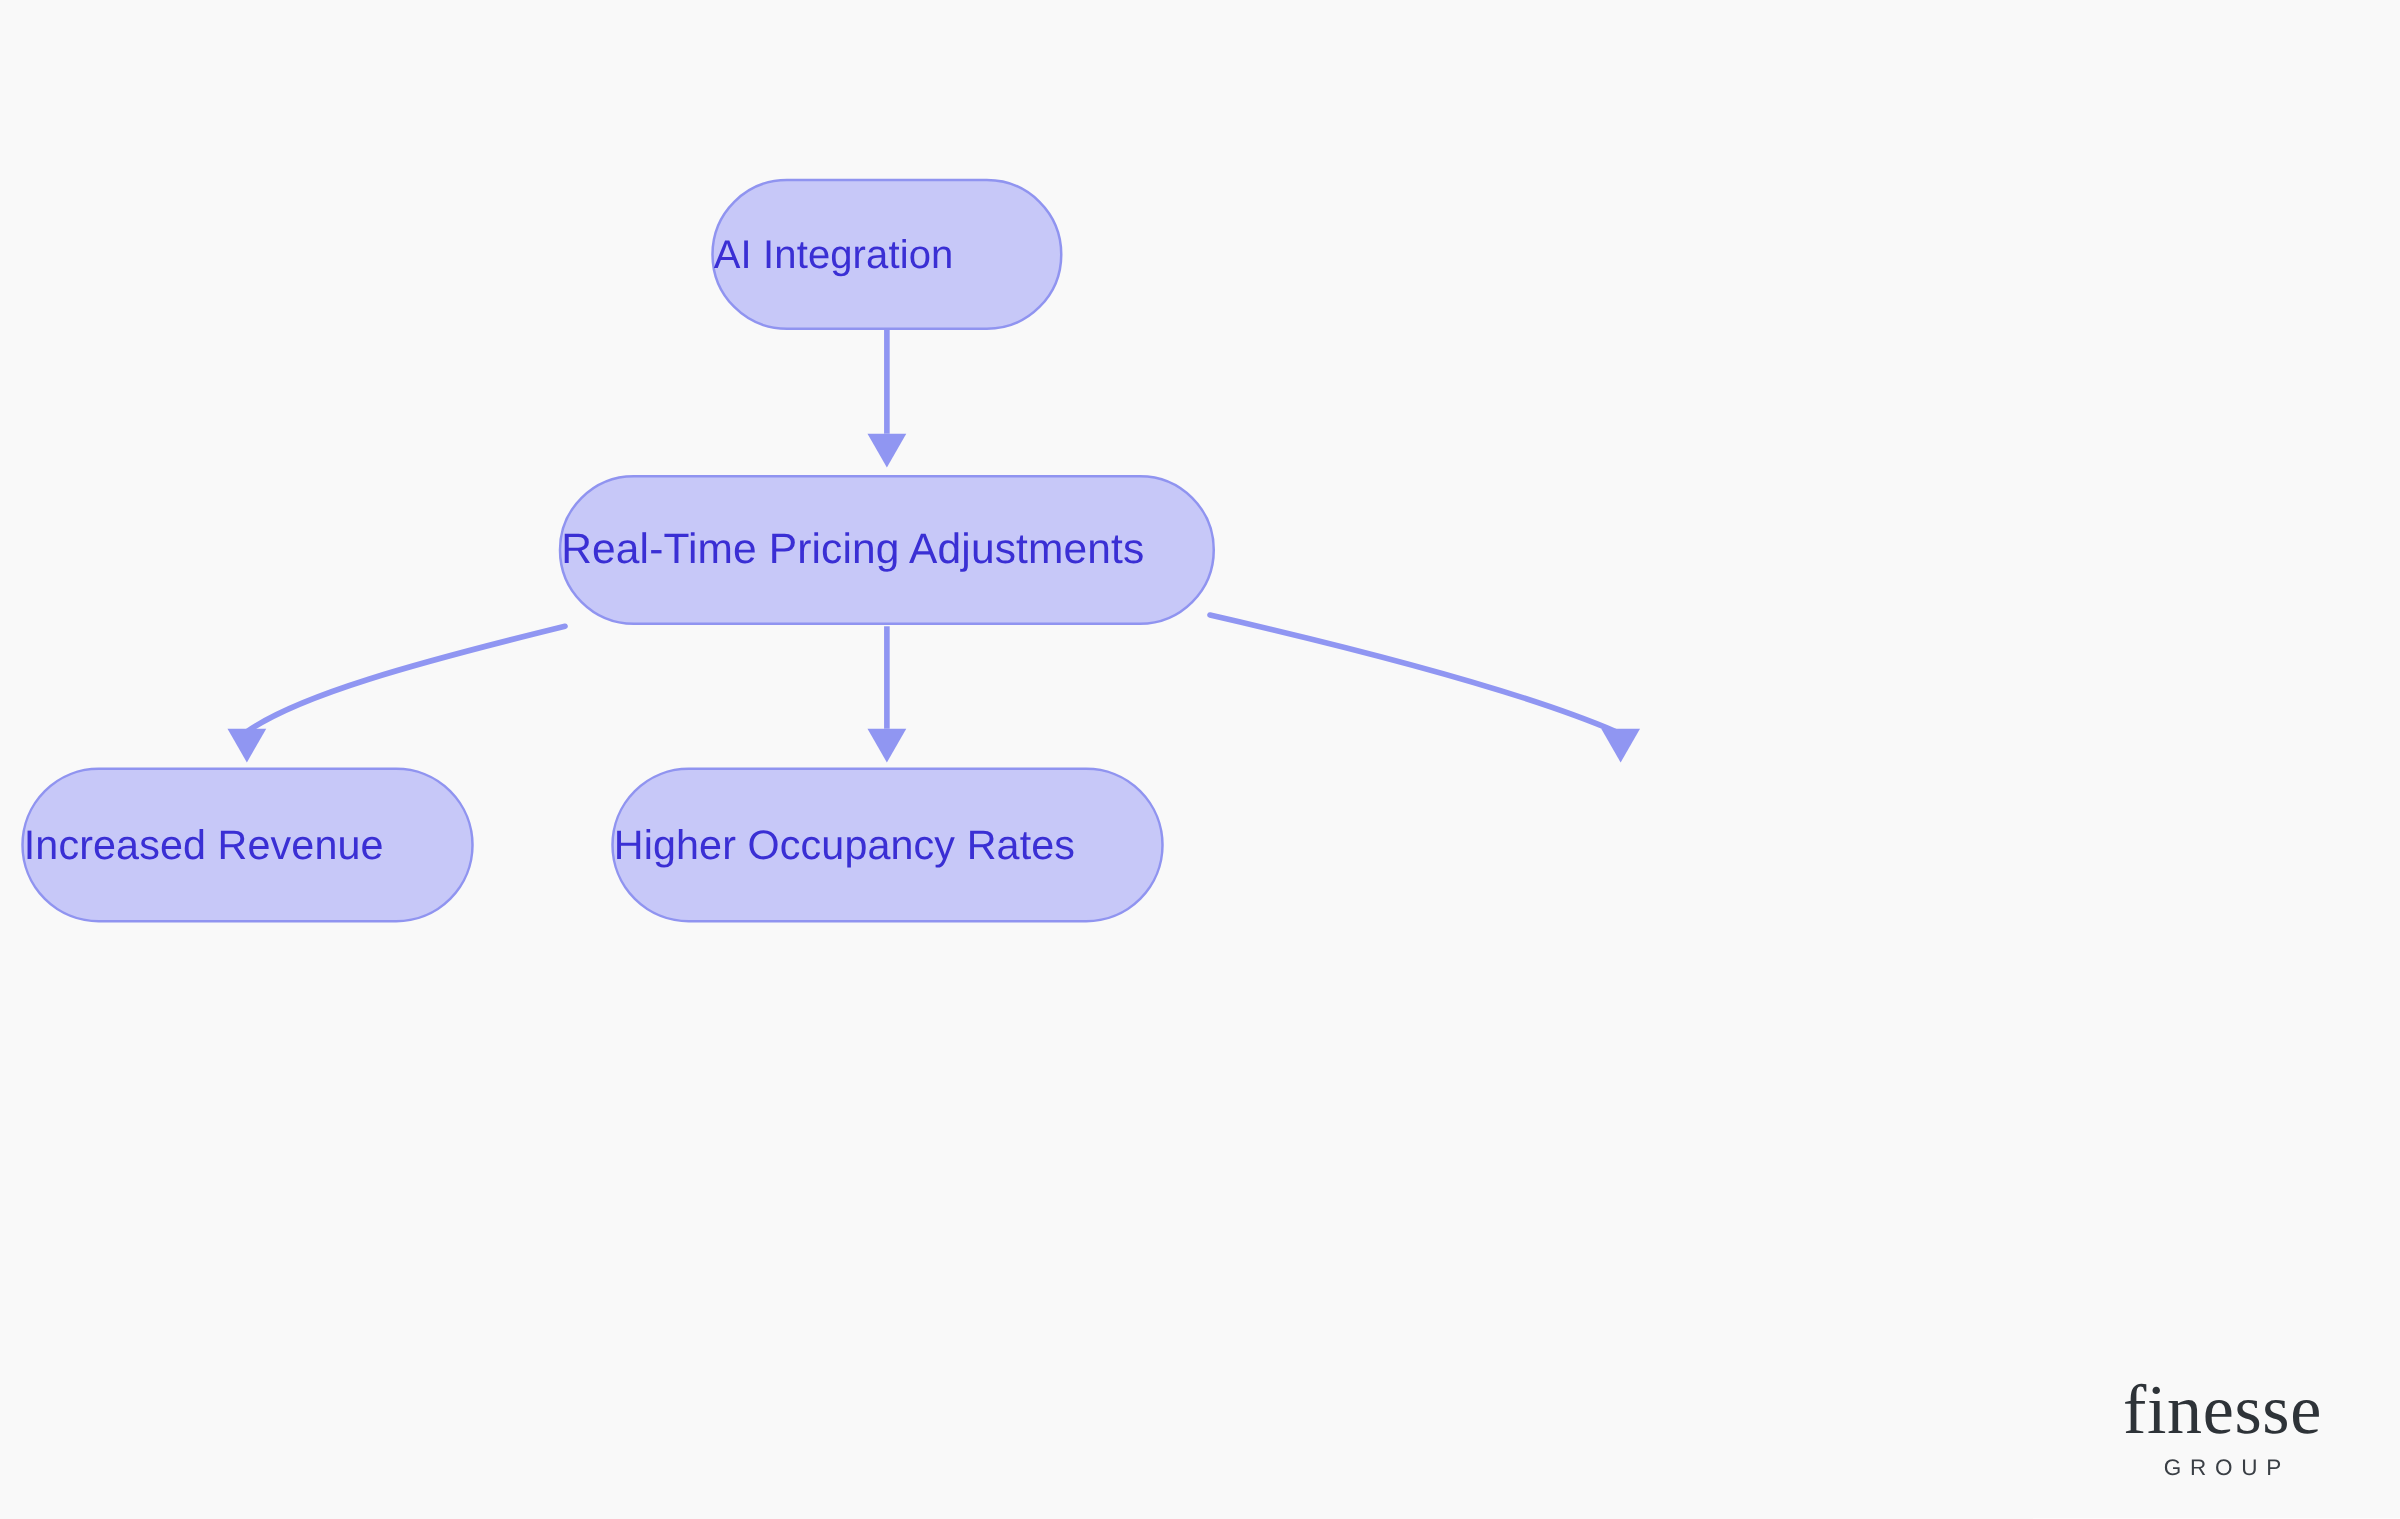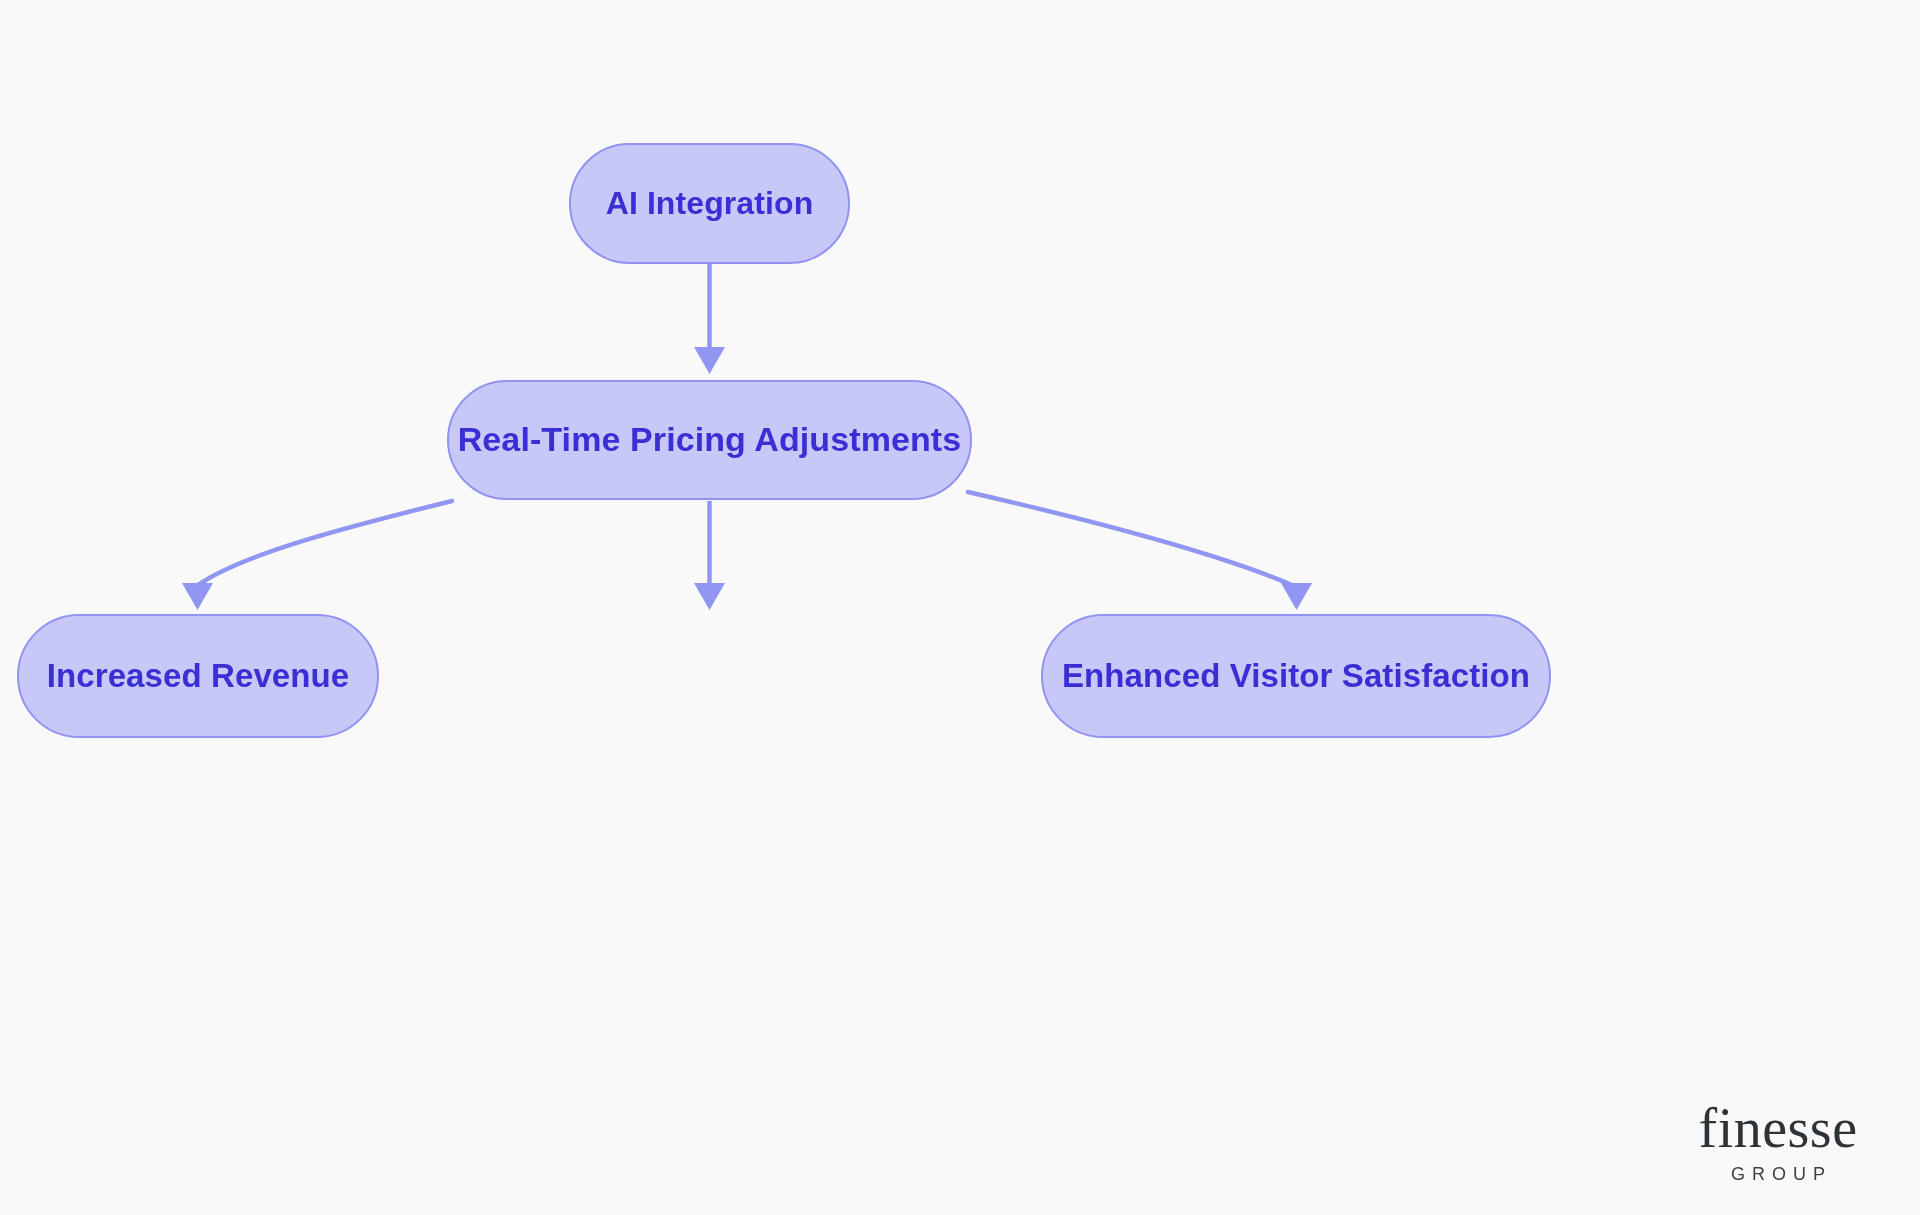--- a/index.html
+++ b/index.html
@@ -22,26 +22,26 @@
     top: 0;
     width: 1920px;
     height: 1215px;
     pointer-events: none;
   }
   .node {
     position: absolute;
     box-sizing: border-box;
     display: flex;
     align-items: center;
-    justify-content: center;
+    justify-content: flex-start;
     background: #c7c8f8;
     border: 2px solid #9094f0;
     border-radius: 999px;
     color: #3a2fd4;
-    font-weight: 700;
+    font-weight: 400;
     letter-spacing: 0.1px;
     text-align: center;
     line-height: 1.1;
     white-space: nowrap;
   }
   .node-label {
     display: block;
   }
   
   #node-ai {
@@ -125,23 +125,23 @@
   </div>
 
   <div class="node" id="node-revenue">
     <span class="node-label">Increased Revenue</span>
   </div>
 
   <div class="node" id="node-pricing">
     <span class="node-label">Real-Time Pricing Adjustments</span>
   </div>
 
+  <div class="node" id="node-occupancy">
+    <span class="node-label">Higher Occupancy Rates</span>
+  </div>
 
-  <div class="node" id="node-satisfaction">
-    <span class="node-label">Enhanced Visitor Satisfaction</span>
-  </div>
 
   <div id="logo">
     <span id="logo-word">finesse</span>
     <span id="logo-sub">GROUP</span>
   </div>
 
 </div>
 
 </body></html>

